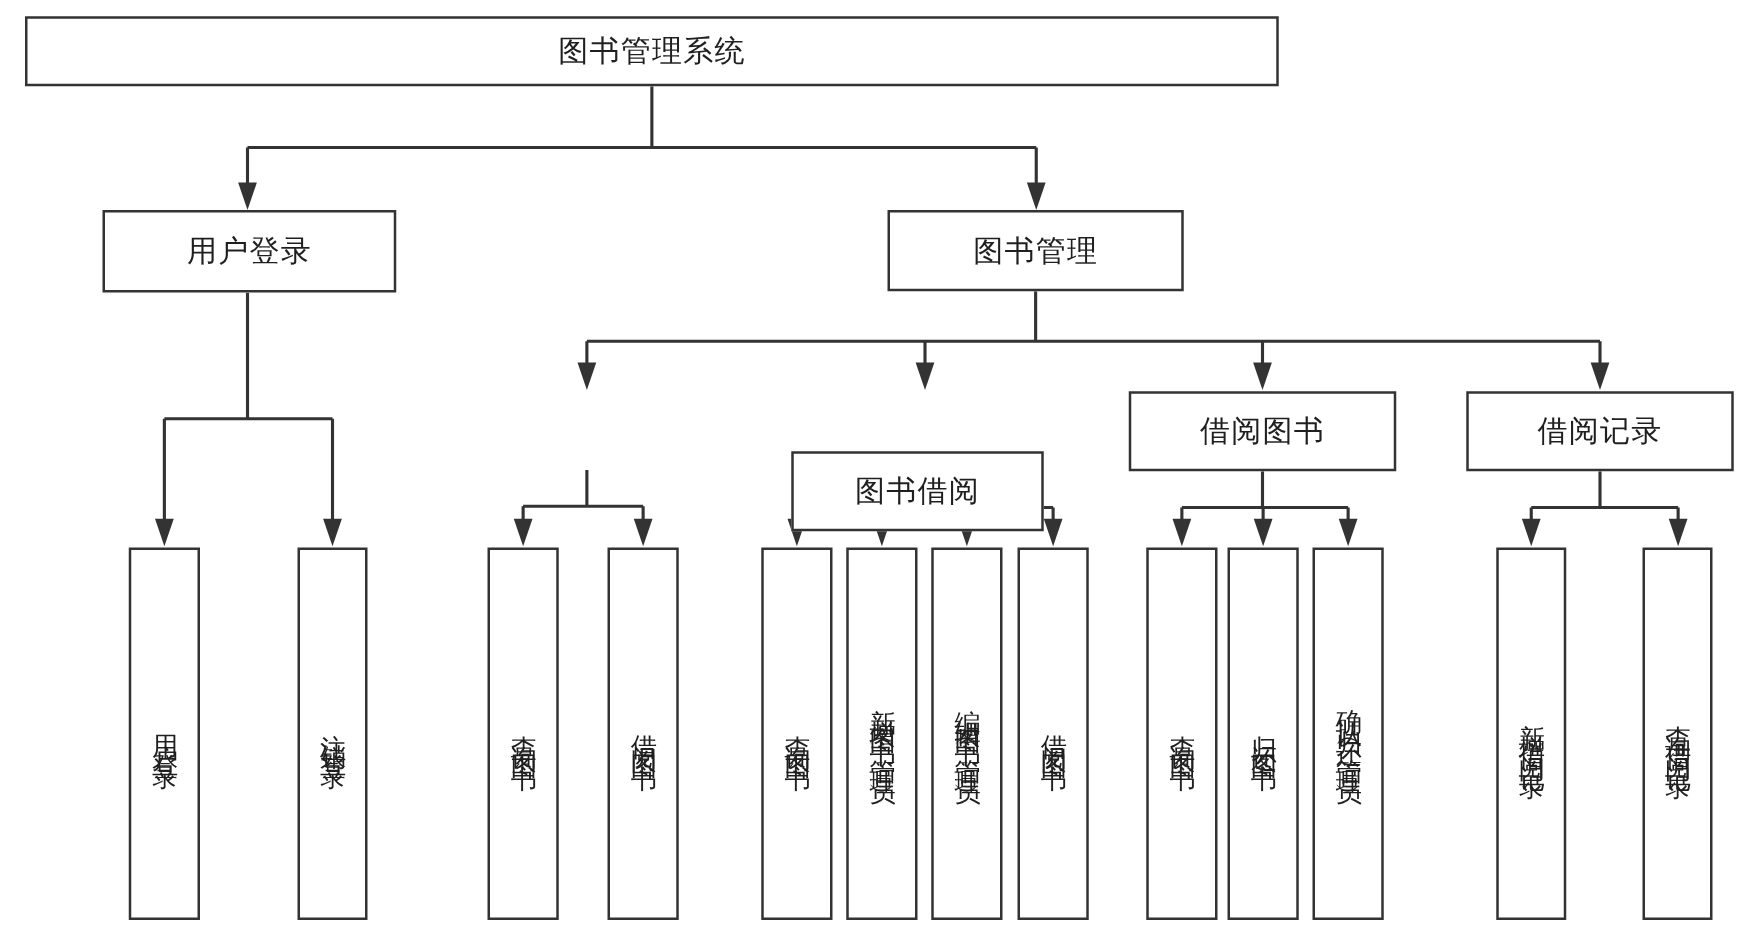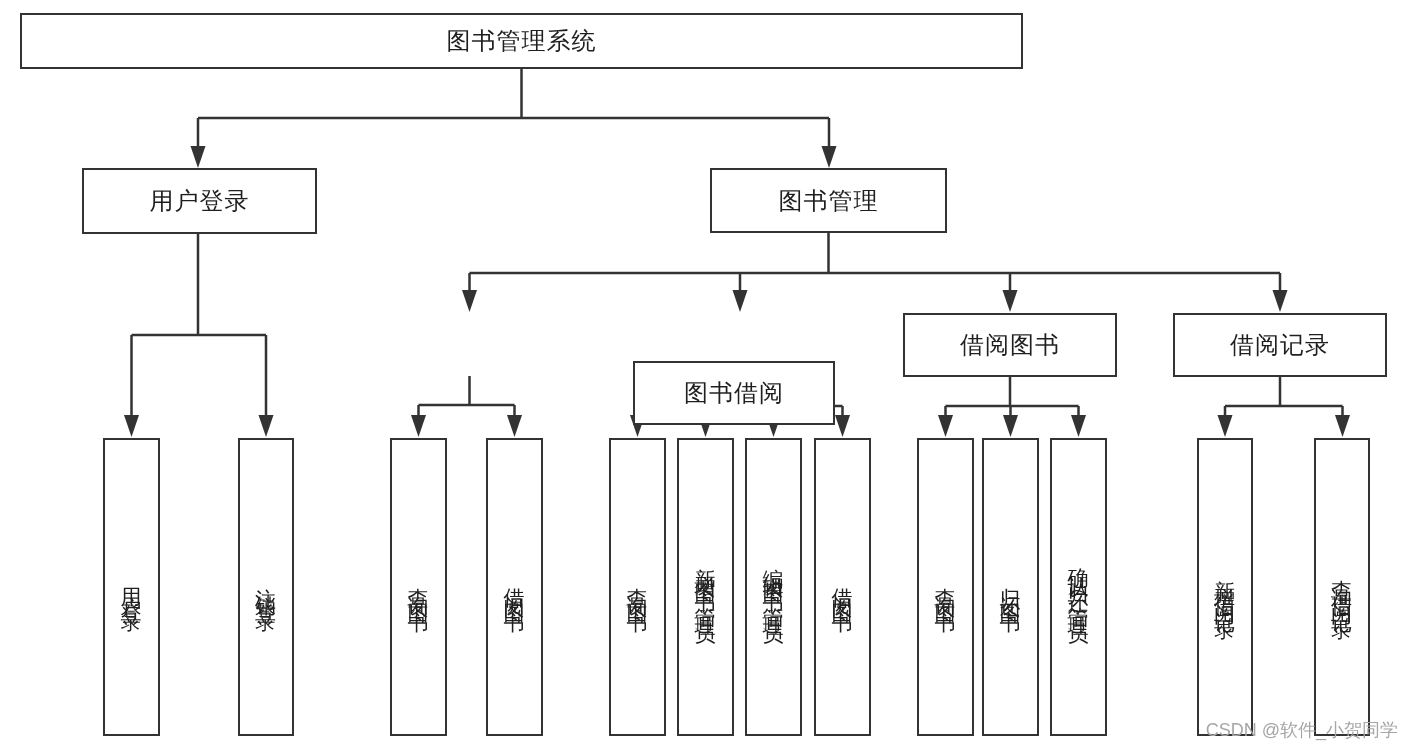--- a/index.html
+++ b/index.html
@@ -135,15 +135,14 @@
     <span>确认归还（管理员）</span>
   </div>
 
   <div class="node leaf" style="left:1197px;top:438px;width:56px;height:298px;">
     <span>新增借阅记录</span>
   </div>
   <div class="node leaf" style="left:1314px;top:438px;width:56px;height:298px;">
     <span>查询借阅记录</span>
   </div>
 
-  <div class="watermark">CSDN @软件_小贺同学</div>
 
 </div>
 
 </body></html>

